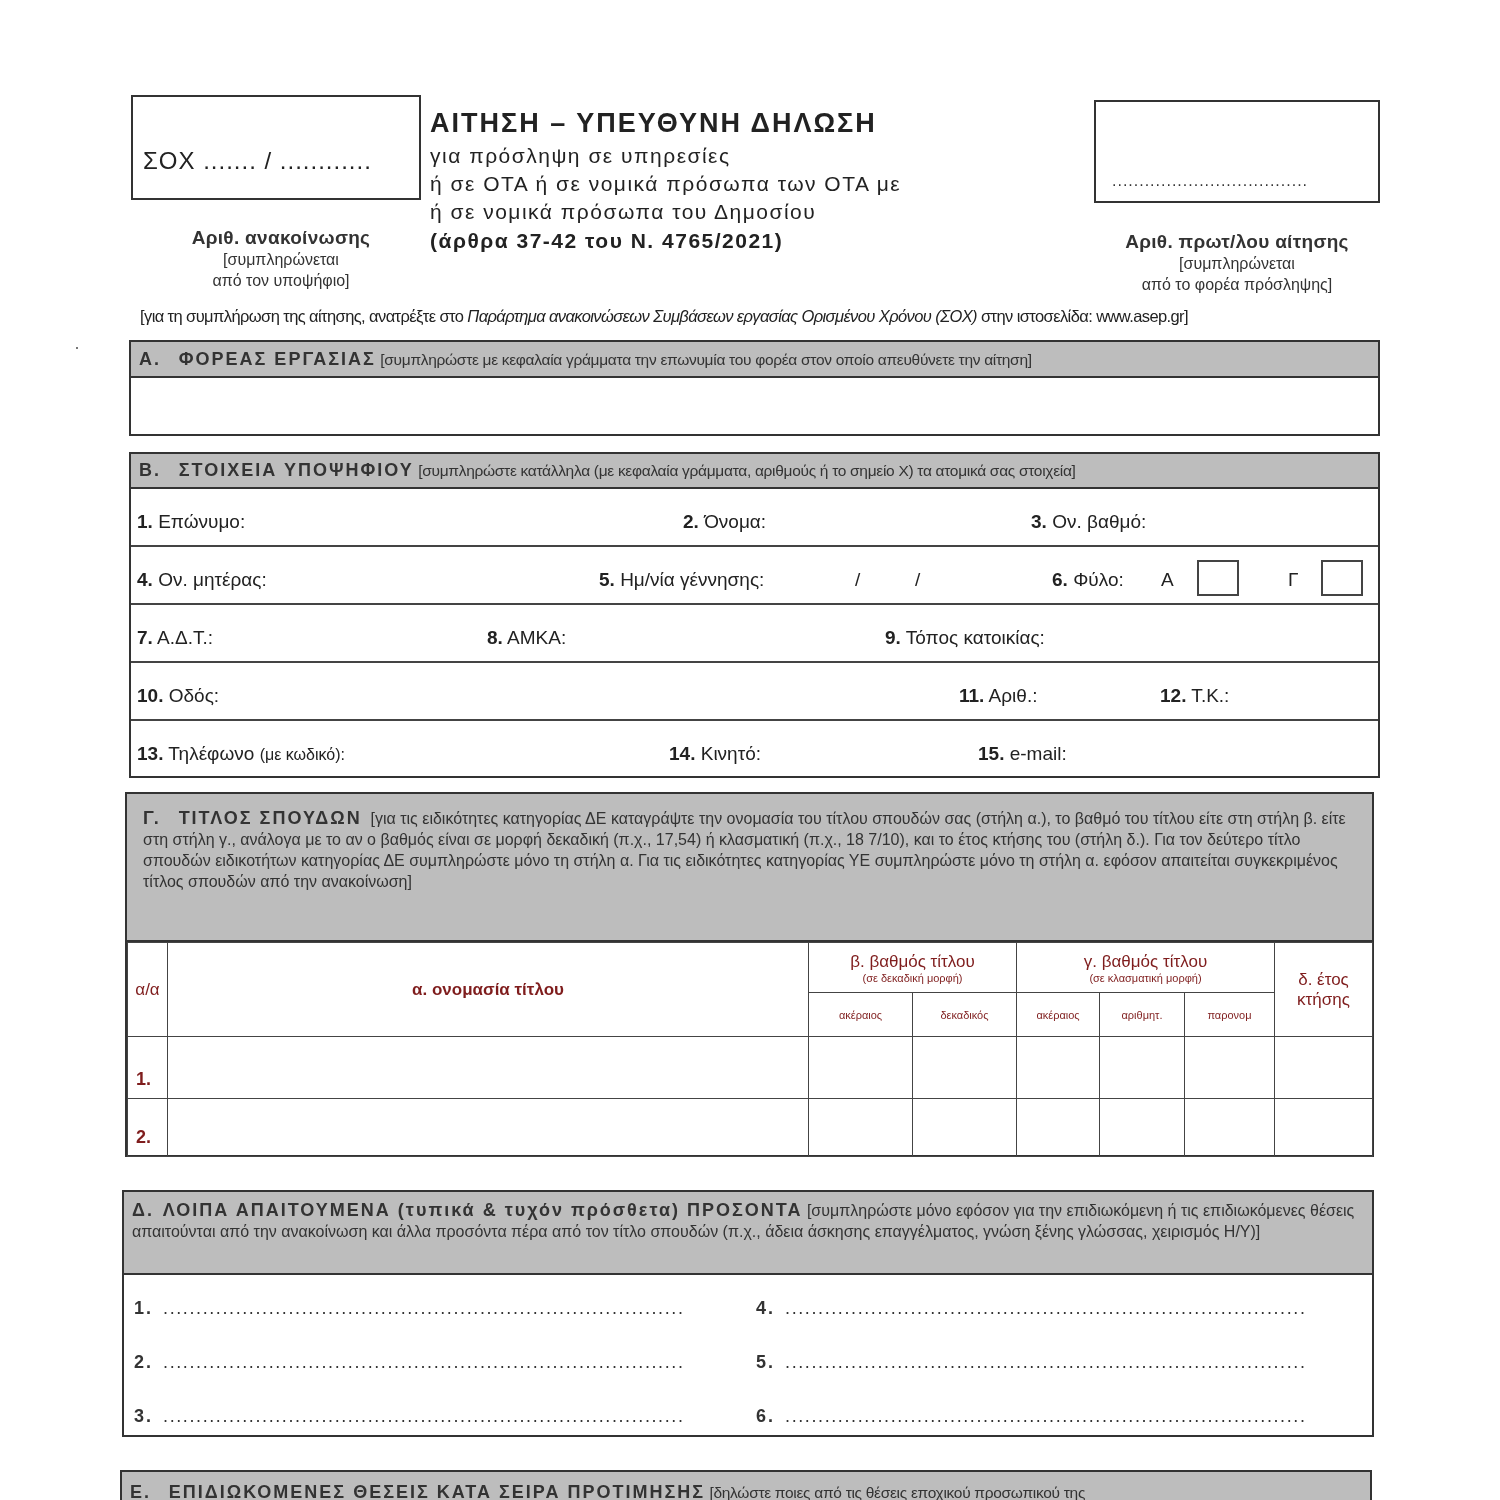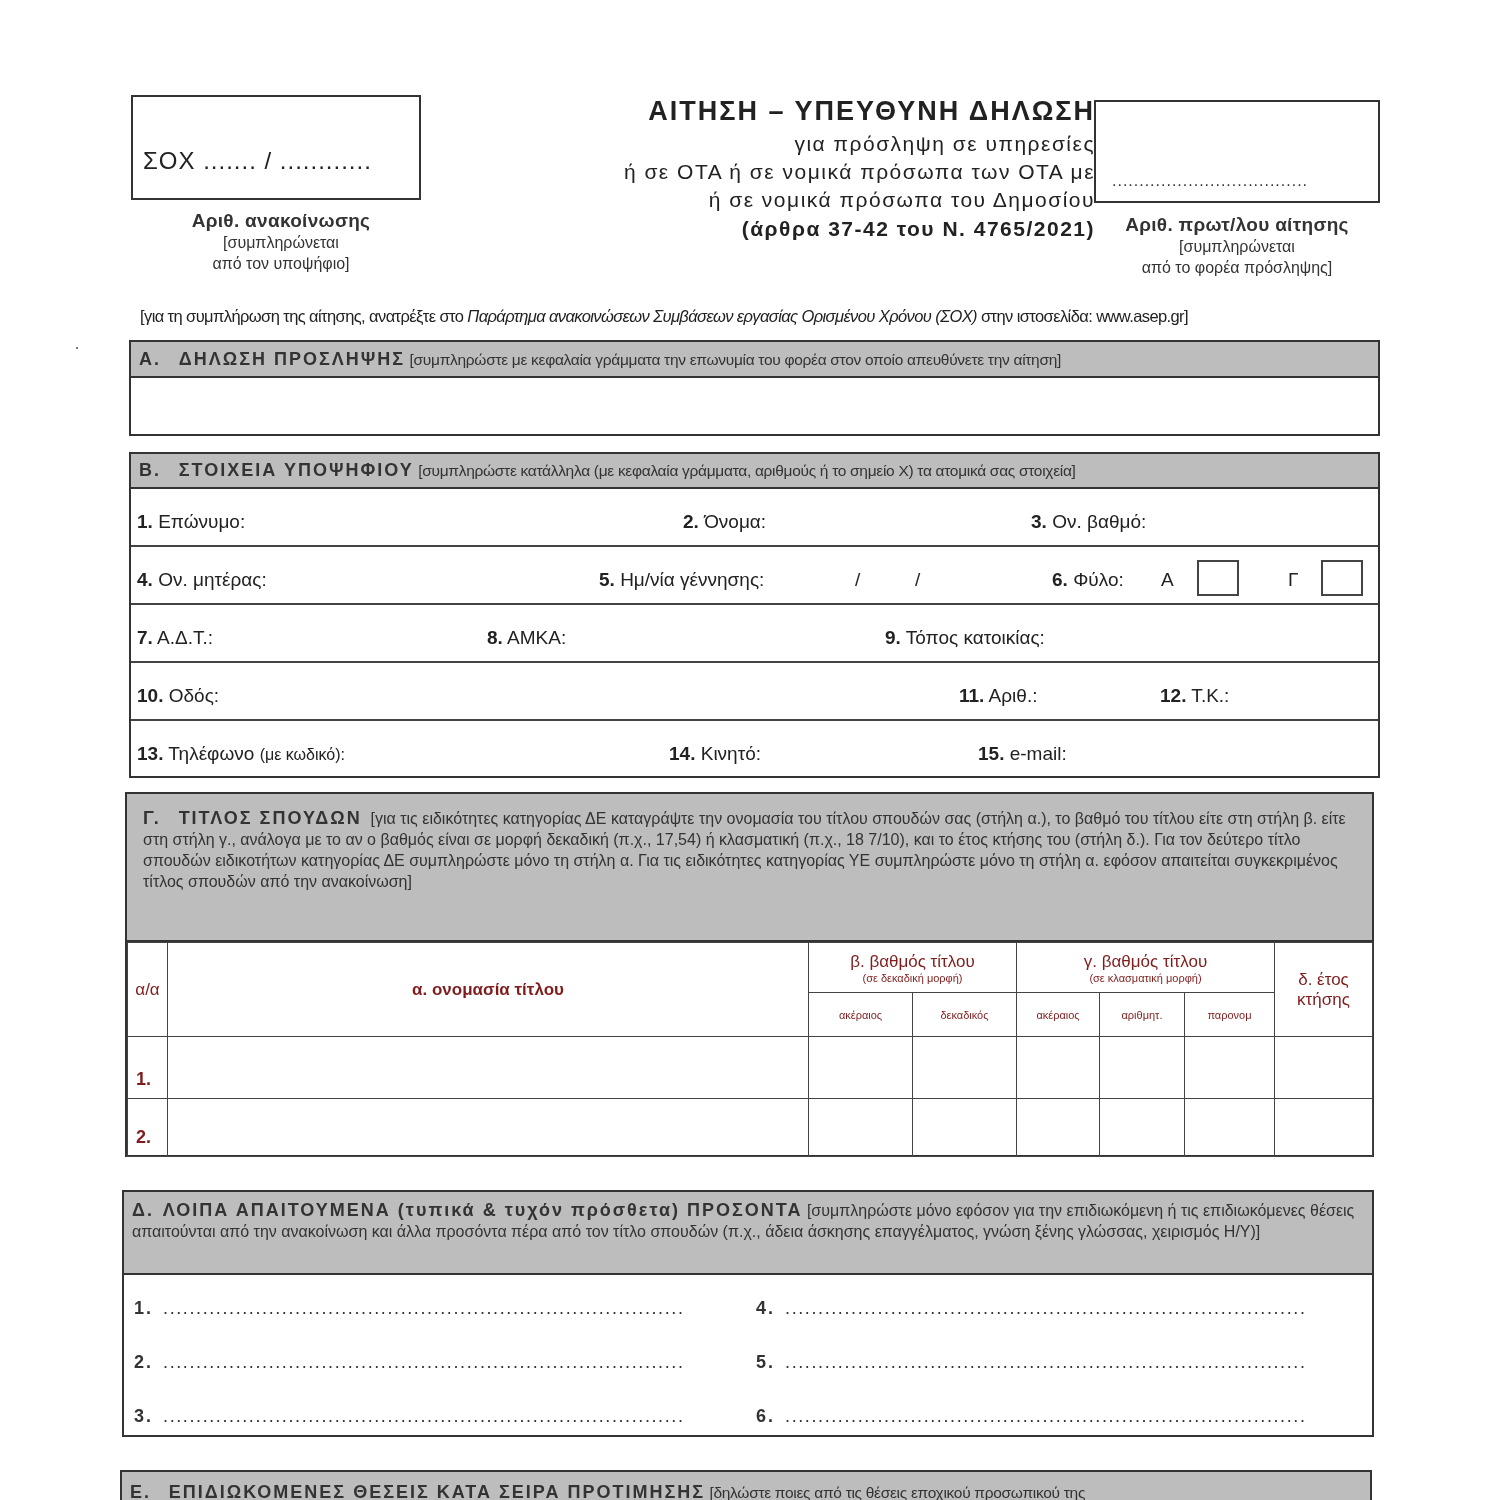--- a/index.html
+++ b/index.html
@@ -6,27 +6,27 @@
   html, body { width: 1500px; height: 1500px; background: #ffffff; overflow: hidden; }
   body { position: relative; font-family: "Liberation Sans", "DejaVu Sans", sans-serif; color: #222; }
 
   
   .hdr-box { position: absolute; border: 2px solid #333; background: #fff; }
   #ann-box { left: 131px; top: 95px; width: 290px; height: 105px; }
   #ann-box .val { position: absolute; left: 10px; top: 50px; font-size: 24px; color: #222; letter-spacing: 1px; text-align: right; }
   #proto-box { left: 1094px; top: 100px; width: 286px; height: 103px; }
   #proto-box .val { position: absolute; left: 16px; top: 70px; font-size: 16px; letter-spacing: 1px; color: #333; }
 
-  .hdr-caption { position: absolute; text-align: center; color: #333; }
+  .hdr-caption { position: absolute; text-align: center; color: #333; margin-top: 17px; }
   .hdr-caption .b { font-weight: bold; font-size: 19px; display: block; letter-spacing: 0.3px; }
   .hdr-caption .s { font-size: 16px; display: block; line-height: 21px; }
   #ann-caption { left: 131px; top: 210px; width: 300px; }
   #proto-caption { left: 1094px; top: 214px; width: 286px; }
 
-  #title-block { position: absolute; left: 430px; top: 92px; width: 665px; text-align: right; color: #222; }
+  #title-block { position: absolute; left: 430px; top: 104px; width: 665px; text-align: left; color: #222; }
   #title-block .t1 { font-weight: bold; font-size: 27px; letter-spacing: 2px; line-height: 38px; }
   #title-block .t2 { font-size: 21px; letter-spacing: 1.5px; line-height: 28px; }
   #title-block .t3 { font-weight: bold; font-size: 25px; letter-spacing: 1px; line-height: 33px; }
   #title-block .t4 { font-weight: bold; font-size: 21px; letter-spacing: 1.5px; line-height: 30px; }
 
   #instruction { position: absolute; left: 140px; top: 307px; width: 1240px; font-size: 16.5px; letter-spacing: -0.6px; color: #222; white-space: nowrap; }
   #instruction i { font-style: italic; }
 
   
   .section { position: absolute; border: 2px solid #333; background: #fff; }
@@ -103,21 +103,21 @@
   <span class="s">από το φορέα πρόσληψης]</span>
 </div>
 
 <div id="instruction">
   <span>[για τη συμπλήρωση της αίτησης, ανατρέξτε στο </span><i>Παράρτημα ανακοινώσεων Συμβάσεων εργασίας Ορισμένου Χρόνου (ΣΟΧ)</i><span> στην ιστοσελίδα: www.asep.gr]</span>
 </div>
 
 <div id="sec-a" class="section">
   <div class="sec-head">
     <span class="letter">Α.</span>&nbsp;&nbsp;&nbsp;
-    <span class="name">ΔΗΛΩΣΗ ΠΡΟΣΛΗΨΗΣ</span>
+    <span class="name">ΦΟΡΕΑΣ ΕΡΓΑΣΙΑΣ</span>
     <span class="note">[συμπληρώστε με κεφαλαία γράμματα την επωνυμία του φορέα στον οποίο απευθύνετε την αίτηση]</span>
   </div>
   <div class="field"></div>
 </div>
 
 <div id="sec-b" class="section">
   <div class="sec-head">
     <span class="letter">Β.</span>&nbsp;&nbsp;&nbsp;
     <span class="name">ΣΤΟΙΧΕΙΑ ΥΠΟΨΗΦΙΟΥ</span>
     <span class="note">[συμπληρώστε κατάλληλα (με κεφαλαία γράμματα, αριθμούς ή το σημείο Χ) τα ατομικά σας στοιχεία]</span>

